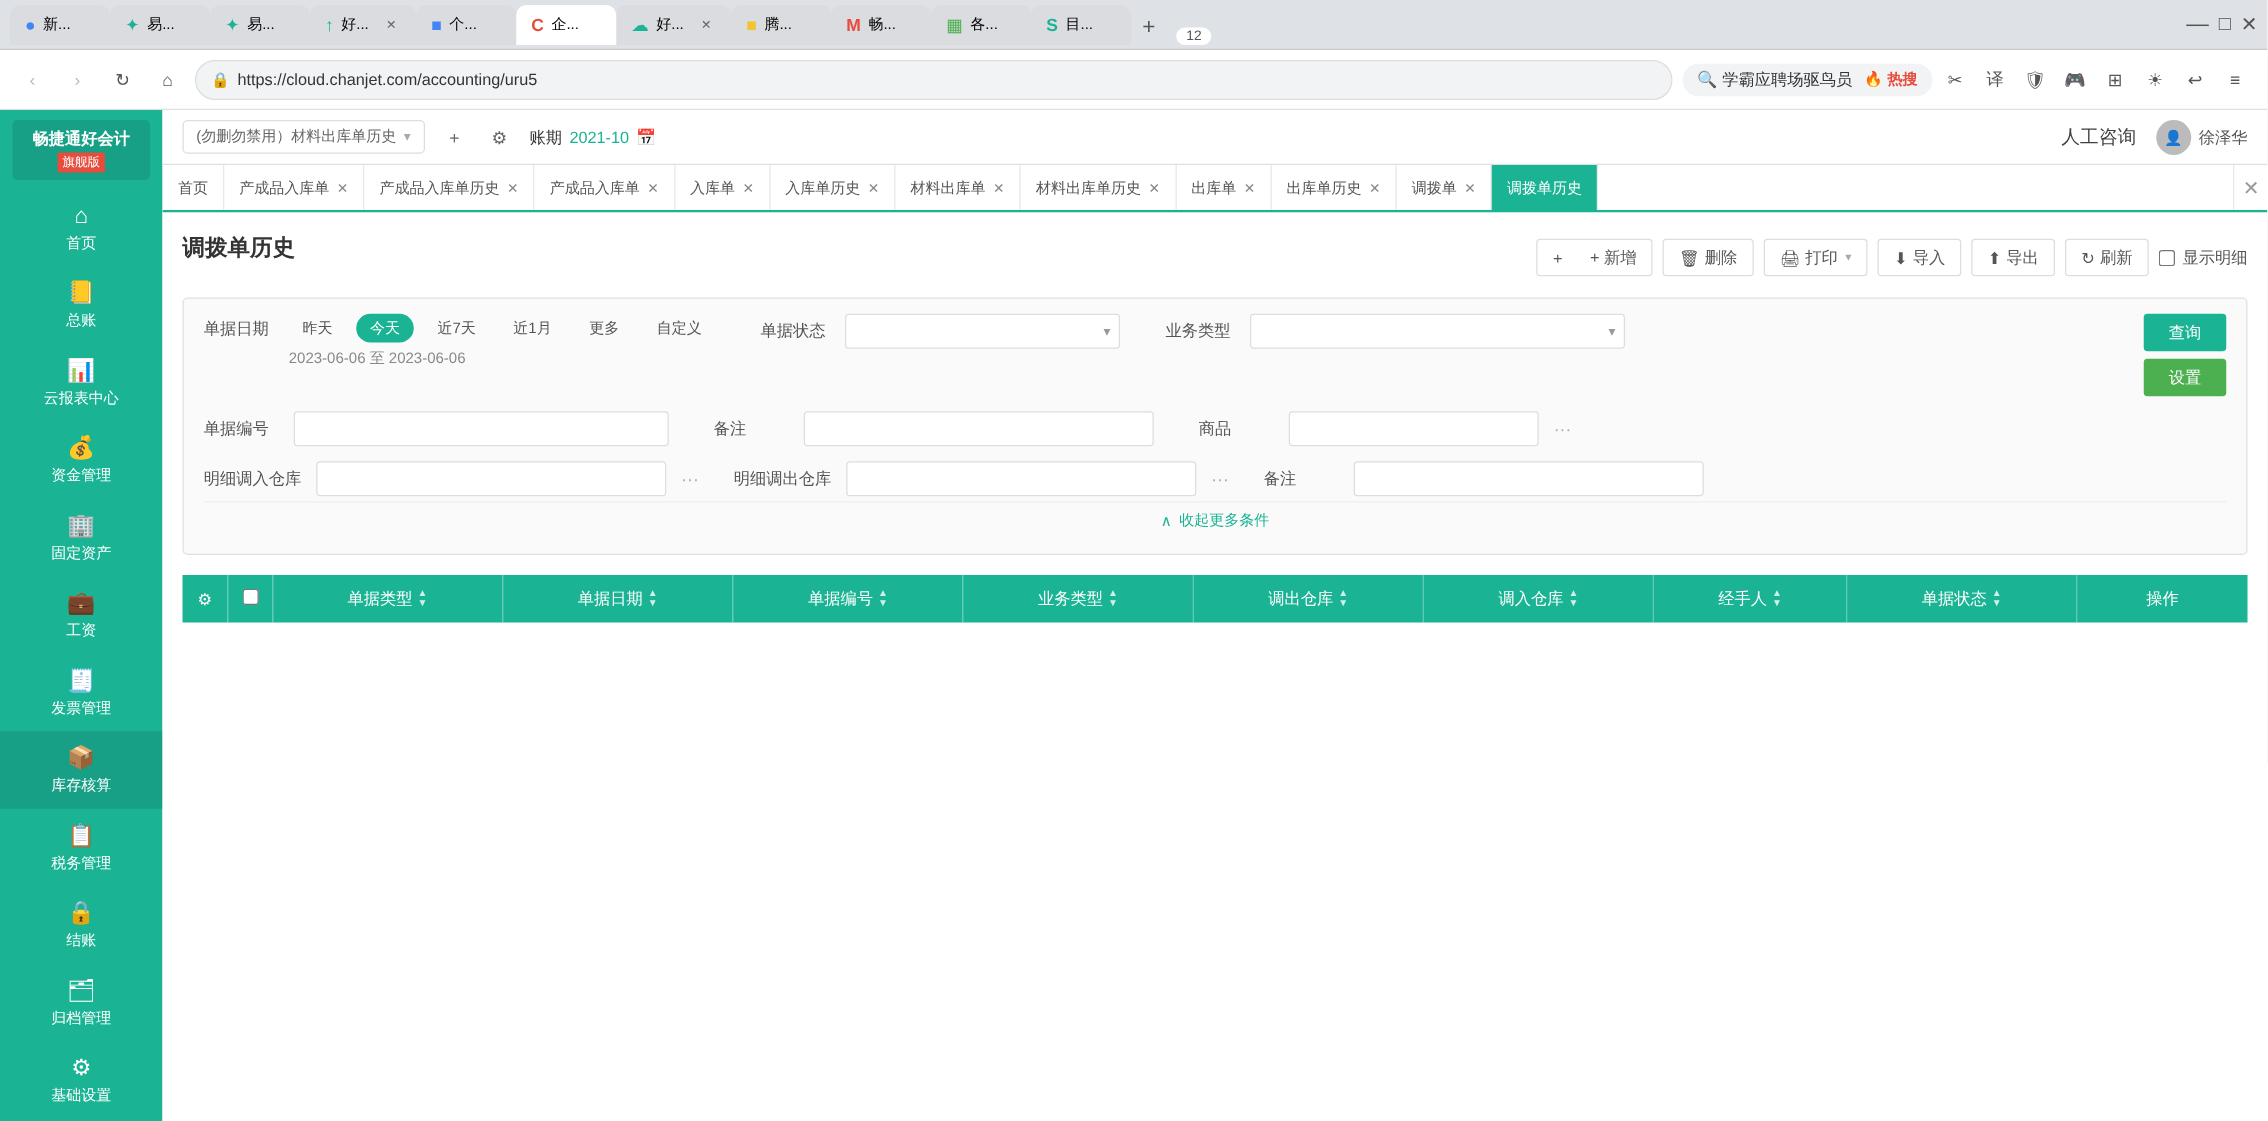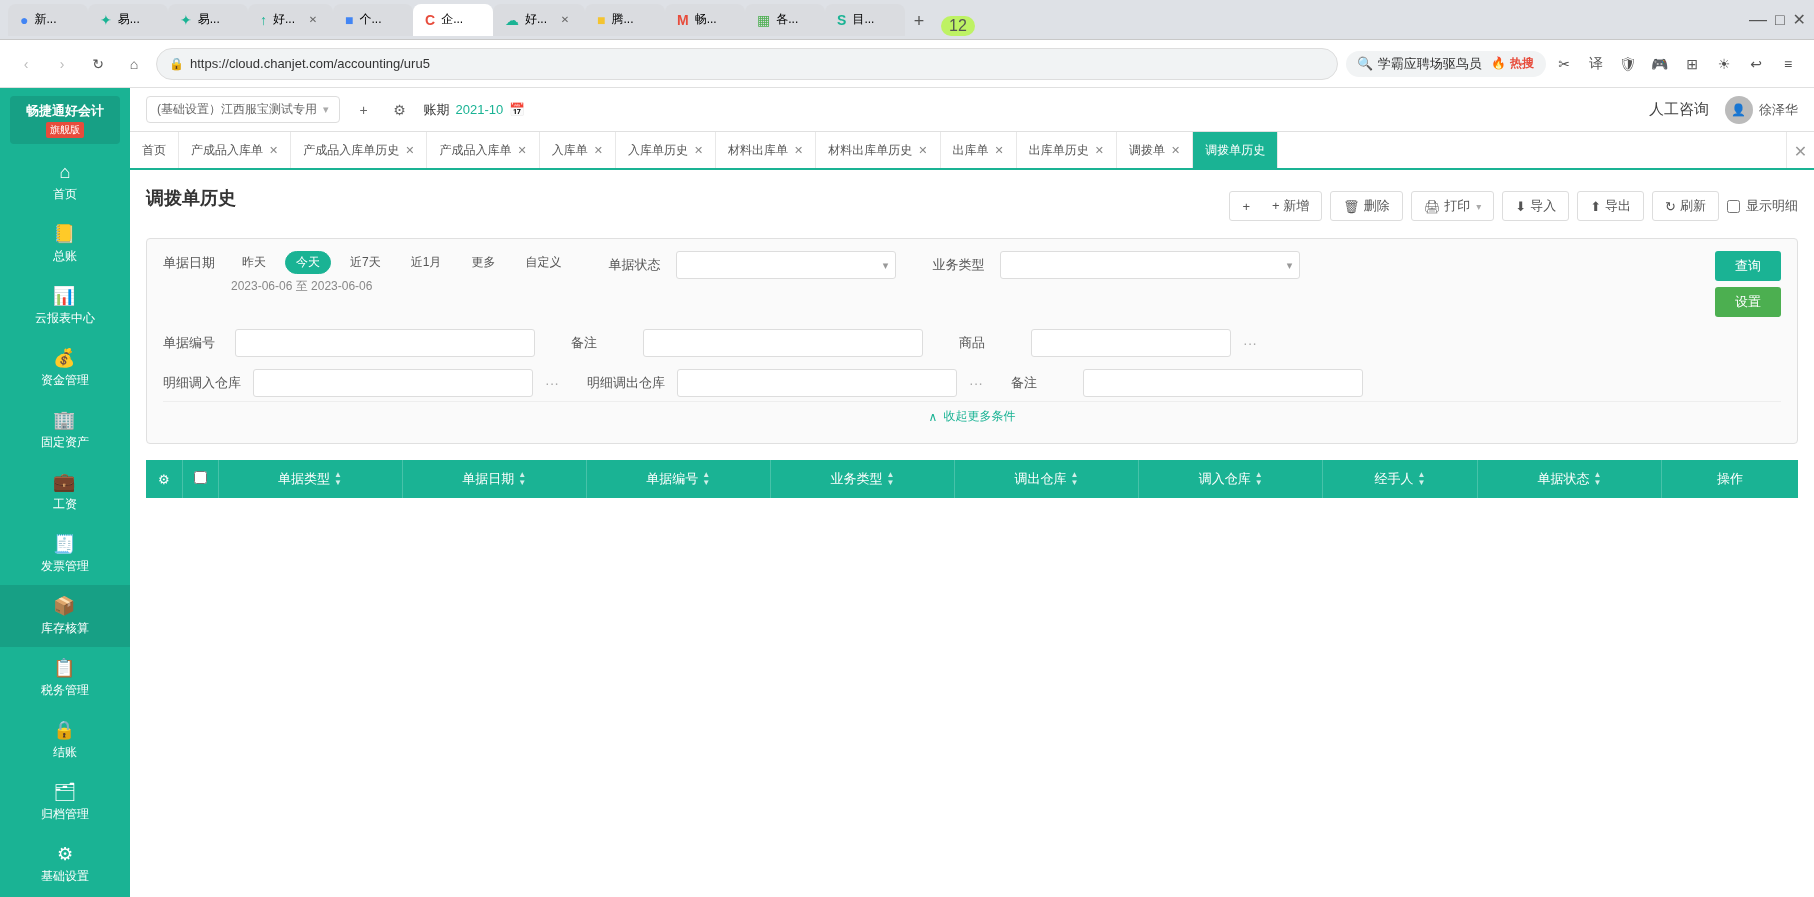--- a/index.html
+++ b/index.html
@@ -148,21 +148,21 @@
     </div>
     <div class="browser-tab">
       <span style="color:#4caf50;font-size:14px;">▦</span>
       <span style="font-size:12px;">各...</span>
     </div>
     <div class="browser-tab">
       <span style="color:#1ab394;font-size:14px;font-weight:bold;">S</span>
       <span style="font-size:12px;">目...</span>
     </div>
     <div style="width:28px;height:28px;display:flex;align-items:center;justify-content:center;color:#555;cursor:pointer;font-size:18px;">+</div>
-    <div style="margin-left:8px;background:#bef264;border-radius:10px;padding:1px 8px;font-size:16px;color:#555;">12</div>
+    <div style="margin-left:8px;background:#ffffff;border-radius:10px;padding:1px 8px;font-size:11px;color:#555;">12</div>
   </div>
   <div style="margin-left:auto;display:flex;gap:8px;align-items:center;">
     <span style="font-size:18px;color:#555;cursor:pointer;">—</span>
     <span style="font-size:16px;color:#555;cursor:pointer;">□</span>
     <span style="font-size:16px;color:#555;cursor:pointer;">✕</span>
   </div>
 </div>
 
 <div class="address-row">
   <button class="nav-btn disabled">‹</button>
@@ -249,21 +249,21 @@
       
       
     </div>
 
   </div>
 
   <div class="main-content">
 
     <div class="top-bar">
       <div class="company-selector">
-        <span>(基础设置）江西服宝测试专用</span>
+        <span>(勿删勿禁用）材料出库单历史</span>
         <span style="font-size:11px;color:#aaa;">▾</span>
       </div>
       <button class="settings-btn">+</button>
       <button class="settings-btn">⚙</button>
       <div class="period-selector">
         <span>账期</span>
         <span style="color:#1ab394;font-weight:normal;">2021-10</span>
         <span style="cursor:pointer;color:#888;">📅</span>
       </div>
       <div class="top-bar-right">

